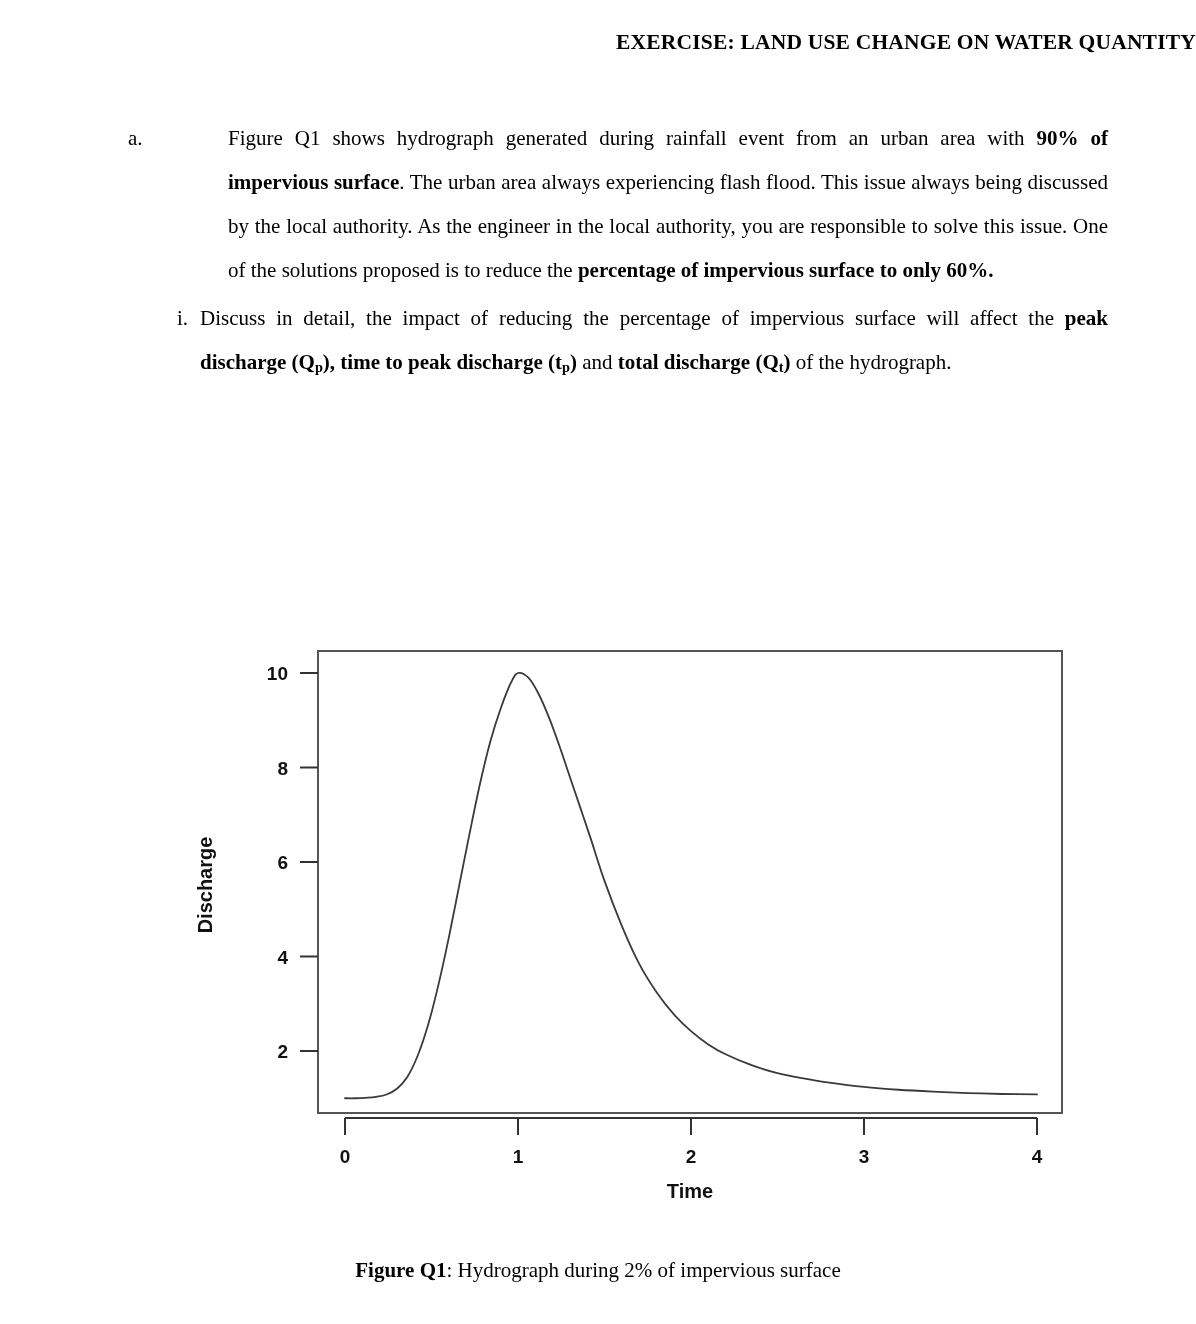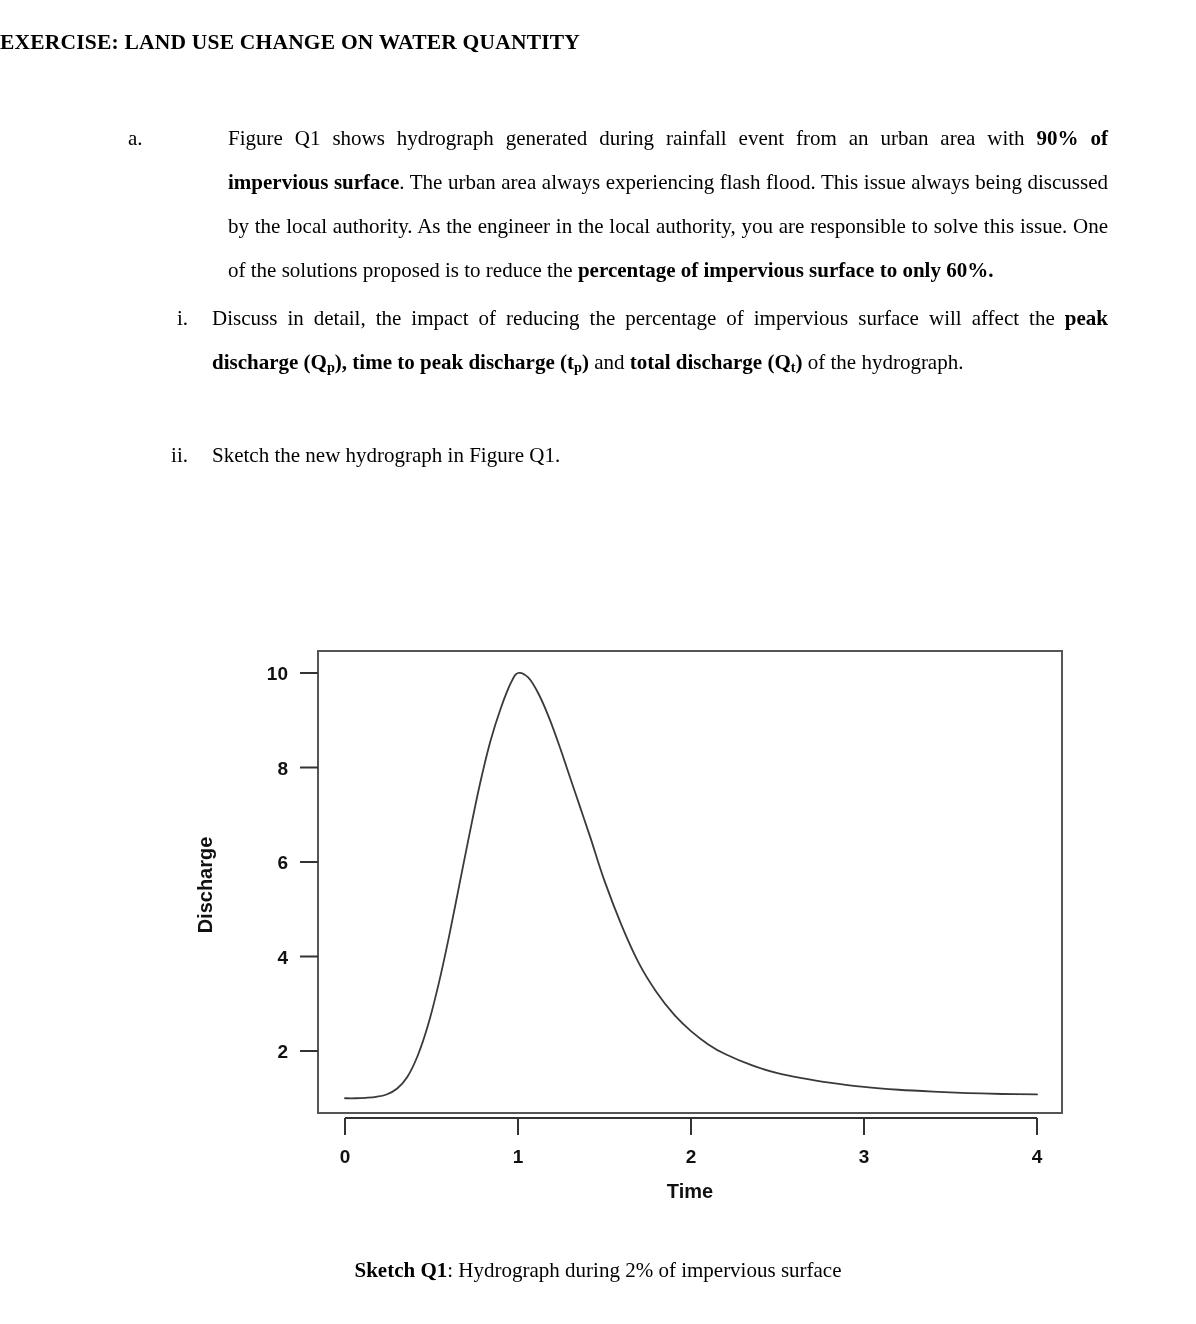--- a/index.html
+++ b/index.html
@@ -15,21 +15,21 @@
     color: #000000;
     overflow: hidden;
   }
 
   
   .page-title {
     position: absolute;
     top: 30px;
     left: 0;
     width: 1196px;
-    text-align: left;
+    text-align: right;
     font-family: "Liberation Serif", serif;
     font-weight: bold;
     font-size: 21.5px;
     letter-spacing: 0.2px;
   }
 
   
   .qblock {
     position: absolute;
     top: 116px;
@@ -73,21 +73,20 @@
     text-align: right;
     padding-right: 12px;
     box-sizing: border-box;
   }
   .sub-body {
     flex: 1 1 auto;
     font-size: 21px;
     line-height: 44px;
     text-align: justify;
     text-justify: inter-word;
-    margin-left: 12px;
   }
   .sub-body.nojust { text-align: left; }
   .sub-gap { height: 44px; }
   sub {
     font-size: 0.68em;
     vertical-align: -0.22em;
   }
 
   
   .figure-wrap {
@@ -144,24 +143,20 @@
 
     <div class="sub-row">
       <div class="sub-marker">i.</div>
       <div class="sub-body">
         <span>Discuss in detail, the impact of reducing the percentage of impervious surface will affect the </span><b><span>peak discharge (Q</span><sub>p</sub><span>), time to peak discharge (t</span><sub>p</sub><span>)</span></b><span> and </span><b><span>total discharge (Q</span><sub>t</sub><span>)</span></b><span> of the hydrograph.</span>
       </div>
     </div>
 
     <div class="sub-gap"></div>
 
-    <div class="sub-row">
-      <div class="sub-marker">ii.</div>
-      <div class="sub-body nojust">Sketch the new hydrograph in Figure Q1.</div>
-    </div>
 
   </div>
 </div>
 
 <div class="figure-wrap">
   <svg class="chart-svg" width="1196" height="620" viewBox="0 0 1196 620">
 
     <rect id="plot-box" x="318" y="31" width="744" height="462" fill="none" stroke="#555555" stroke-width="2"></rect>
 
     <g id="y-axis-group">
@@ -192,14 +187,14 @@
       </g>
 
     <path id="hydrograph-path" fill="none" stroke="#3a3a3a" stroke-width="1.8" stroke-linejoin="round" stroke-linecap="round" d="M 345.00 478.25 C 346.73 478.25, 351.92 478.33, 355.38 478.25 C 358.84 478.17, 362.30 478.01, 365.76 477.78 C 369.22 477.54, 372.68 477.38, 376.14 476.83 C 379.60 476.28, 383.06 475.81, 386.52 474.47 C 389.98 473.13, 393.44 471.71, 396.90 468.80 C 400.36 465.89, 403.82 462.50, 407.28 456.99 C 410.74 451.48, 414.20 444.39, 417.66 435.72 C 421.12 427.06, 424.58 416.82, 428.04 405.01 C 431.50 393.20, 434.96 379.42, 438.42 364.85 C 441.88 350.28, 445.34 334.14, 448.80 317.60 C 452.26 301.06, 455.72 282.95, 459.18 265.63 C 462.64 248.30, 466.10 230.58, 469.56 213.65 C 473.02 196.72, 476.48 179.39, 479.94 164.04 C 483.40 148.68, 486.86 134.11, 490.32 121.51 C 493.78 108.91, 497.24 98.28, 500.70 88.44 C 504.16 78.59, 508.20 68.36, 511.08 62.45 C 513.96 56.54, 515.12 53.79, 518.00 53.00 C 520.88 52.21, 524.92 54.18, 528.38 57.72 C 531.84 61.27, 535.30 67.57, 538.76 74.26 C 542.22 80.96, 545.68 89.22, 549.14 97.89 C 552.60 106.55, 556.06 116.39, 559.52 126.24 C 562.98 136.08, 566.44 146.71, 569.90 156.95 C 573.36 167.19, 576.82 177.42, 580.28 187.66 C 583.74 197.90, 586.62 206.17, 590.66 218.38 C 594.70 230.58, 599.31 246.33, 604.50 260.90 C 609.69 275.47, 616.03 292.01, 621.80 305.79 C 627.57 319.57, 633.33 332.56, 639.10 343.59 C 644.87 354.61, 650.63 363.51, 656.40 371.94 C 662.17 380.36, 667.93 387.61, 673.70 394.15 C 679.47 400.68, 685.23 406.12, 691.00 411.16 C 696.77 416.20, 702.53 420.53, 708.30 424.38 C 714.07 428.24, 718.39 430.84, 725.60 434.31 C 732.81 437.77, 742.90 442.02, 751.55 445.18 C 760.20 448.33, 768.85 451.00, 777.50 453.21 C 786.15 455.41, 794.80 456.83, 803.45 458.41 C 812.10 459.98, 819.31 461.24, 829.40 462.66 C 839.49 464.07, 852.47 465.73, 864.00 466.91 C 875.53 468.09, 887.07 468.96, 898.60 469.75 C 910.13 470.53, 921.67 471.08, 933.20 471.63 C 944.73 472.19, 956.27 472.66, 967.80 473.05 C 979.33 473.45, 990.87 473.76, 1002.40 474.00 C 1013.93 474.23, 1031.23 474.39, 1037.00 474.47"></path>
 
     <text id="x-axis-title" class="axis-title" x="690" y="578" text-anchor="middle">Time</text>
     <text id="y-axis-title" class="axis-title" x="212" y="265" text-anchor="middle" transform="rotate(-90 212 265)">Discharge</text>
   </svg>
 </div>
 
 <div class="fig-caption">
-  <b>Sketch Q1</b><span>: Hydrograph during 2% of impervious surface</span>
+  <b>Figure Q1</b><span>: Hydrograph during 2% of impervious surface</span>
 </div>
 
 </body></html>

